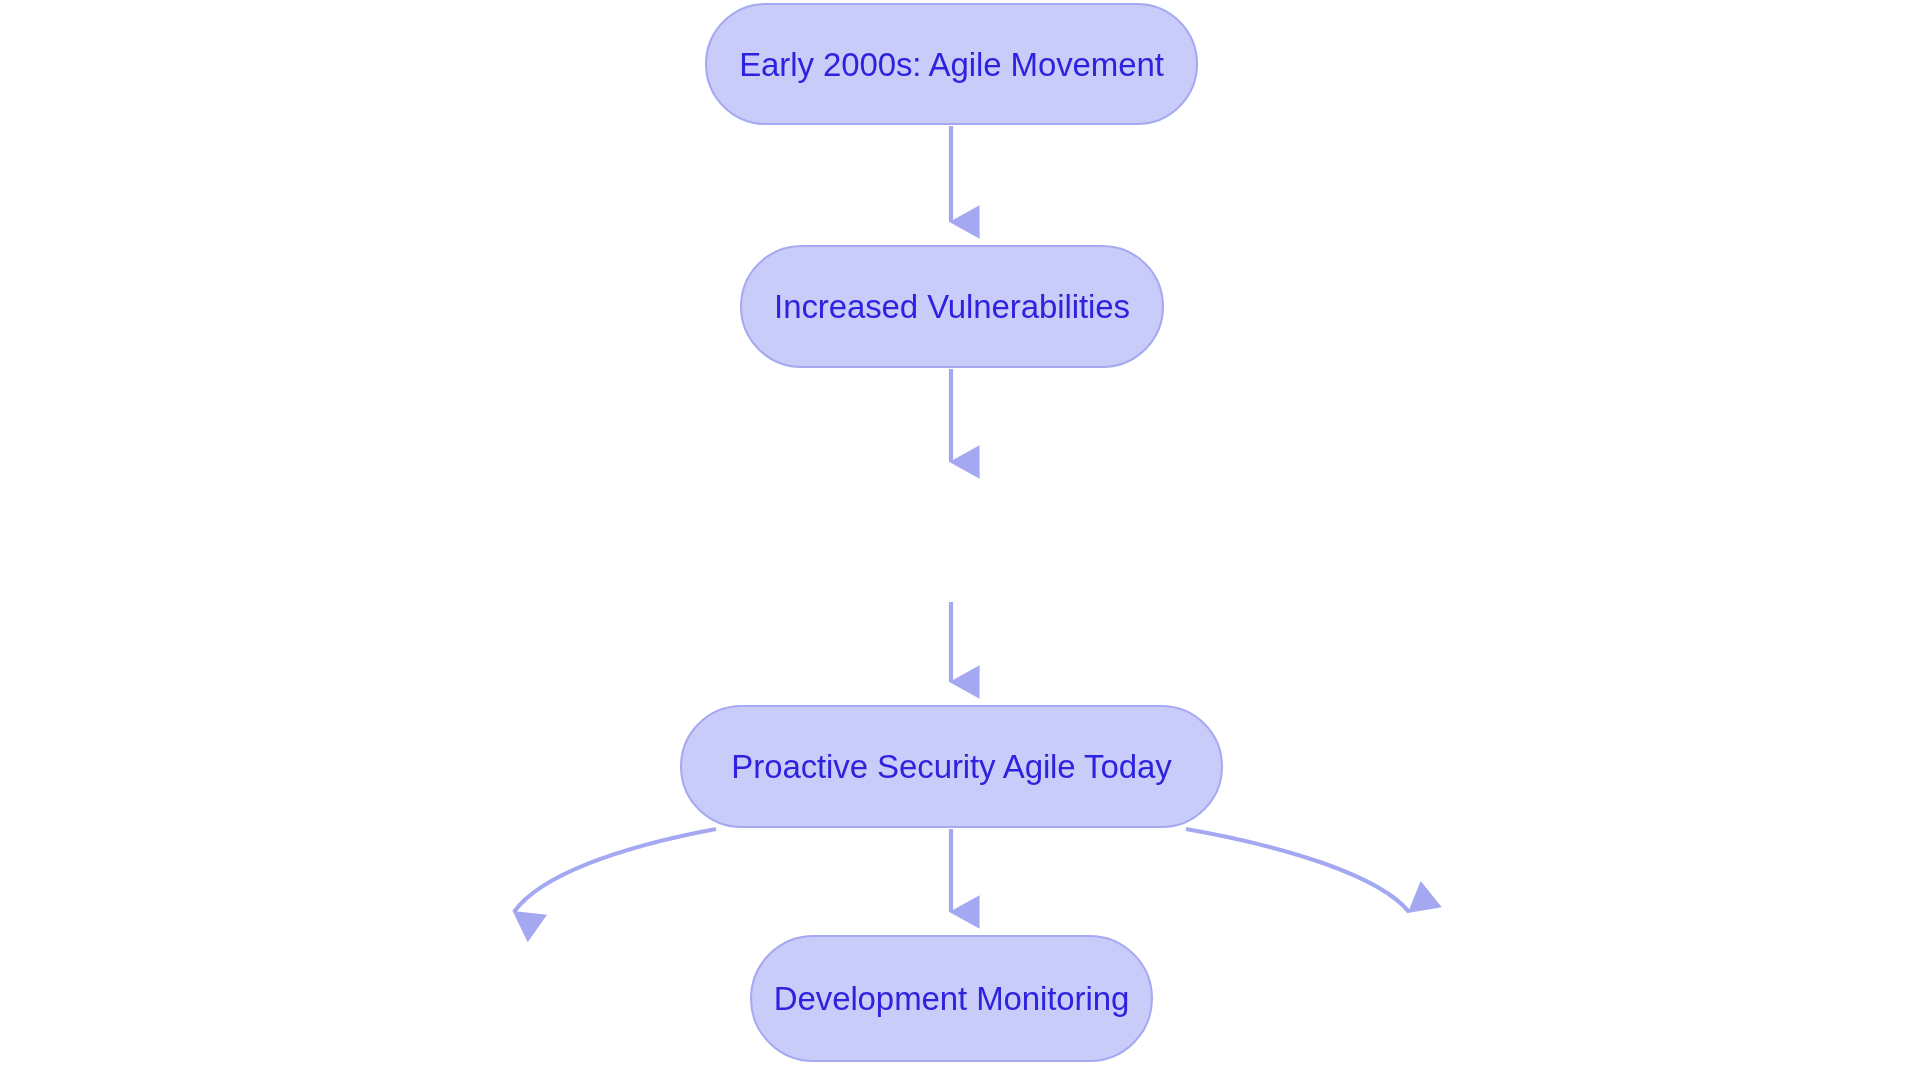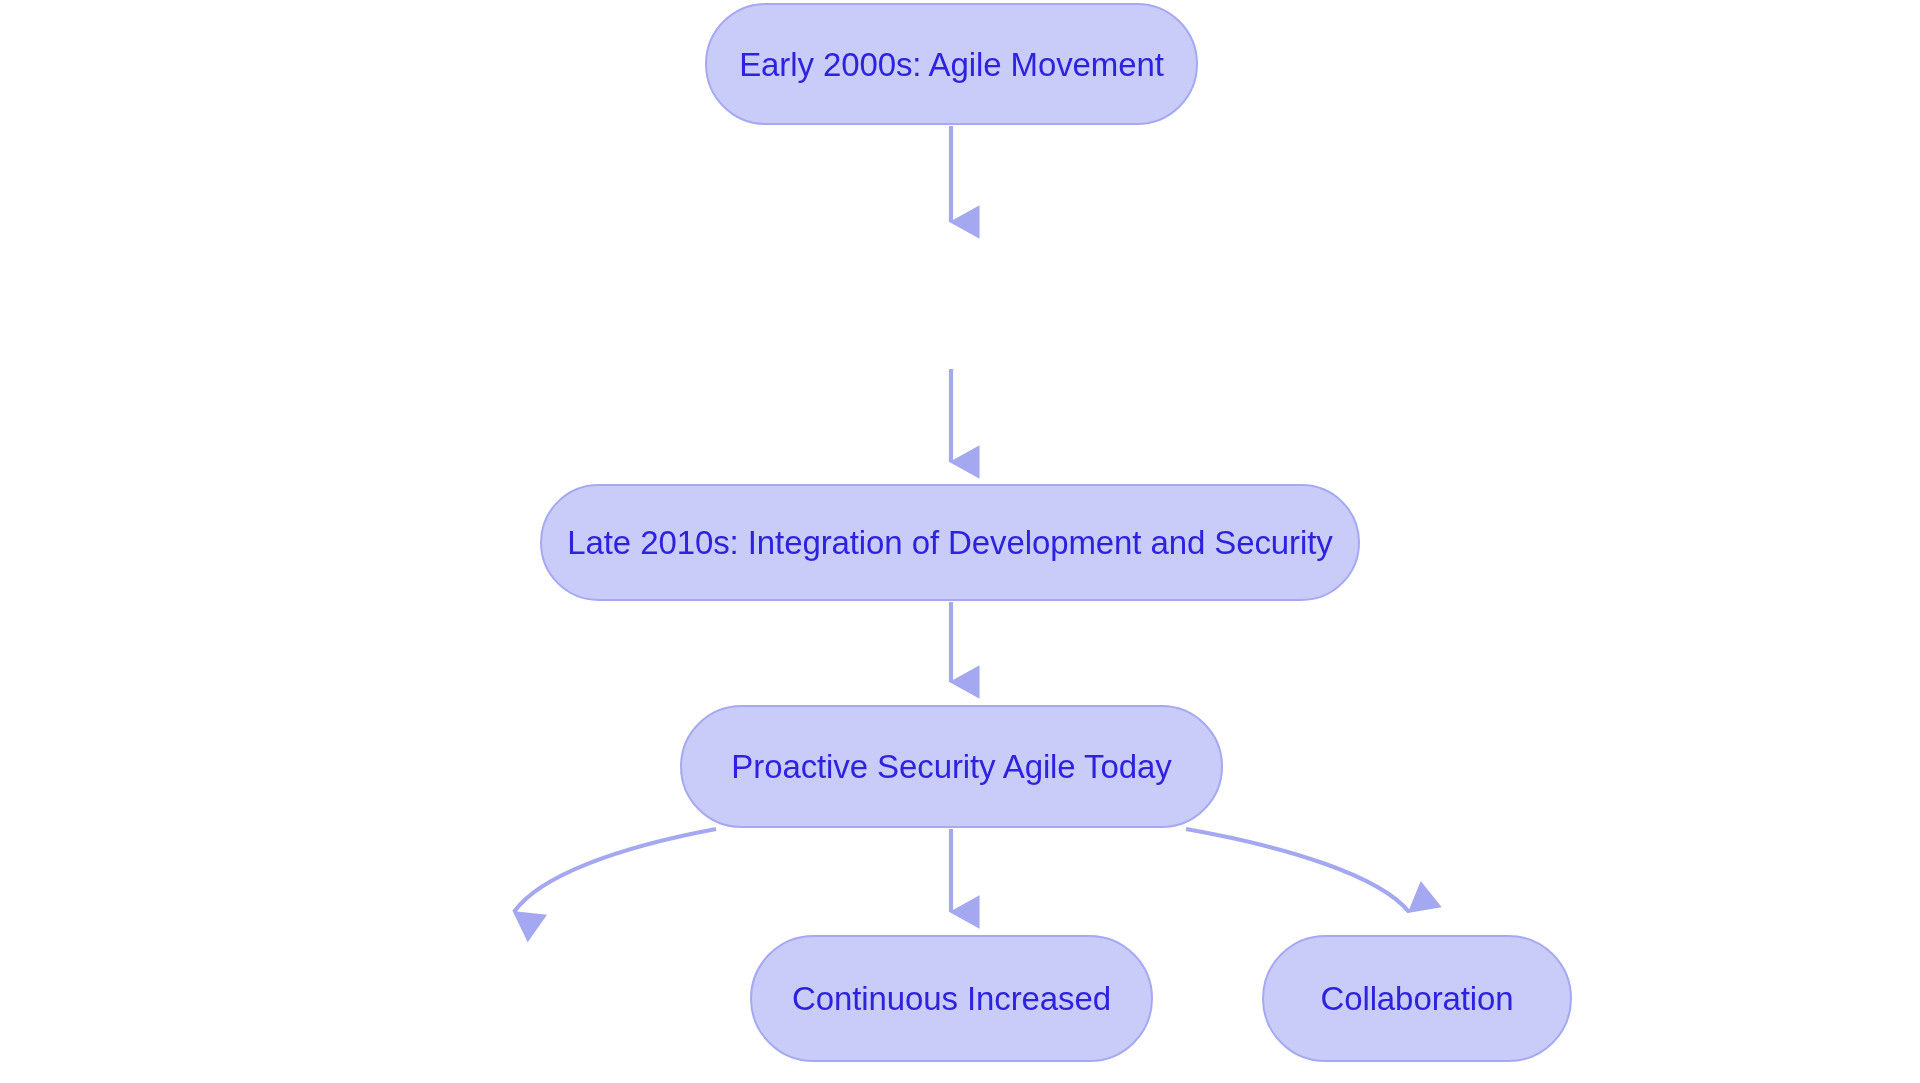--- a/index.html
+++ b/index.html
@@ -72,31 +72,28 @@
       <path d="M 951 829 L 951 912" marker-end="url(#arrowhead)"></path>
 
       <path d="M 1186 829 C 1288 847, 1380 876, 1409 912" marker-end="url(#arrowhead)"></path>
     </g>
   </svg>
 
   <div class="node" style="left:705px; top:3px; width:493px; height:122px;">
     <span class="node-label">Early 2000s: Agile Movement</span>
   </div>
 
+  <div class="node" style="left:740px; top:245px; width:424px; height:123px;">
+    <span class="node-label">Increased Vulnerabilities</span>
+  </div>
 
-  <div class="node" style="left:540px; top:484px; width:820px; height:117px;">
-    <span class="node-label">Late 2010s: Integration of Development and Security</span>
-  </div>
 
   <div class="node" style="left:680px; top:705px; width:543px; height:123px;">
     <span class="node-label">Proactive Security Agile Today</span>
   </div>
 
 
   <div class="node" style="left:750px; top:935px; width:403px; height:127px;">
-    <span class="node-label">Continuous Increased</span>
+    <span class="node-label">Development Monitoring</span>
   </div>
 
-  <div class="node" style="left:1262px; top:935px; width:310px; height:127px;">
-    <span class="node-label">Collaboration</span>
-  </div>
 
 </div>
 
 </body></html>

